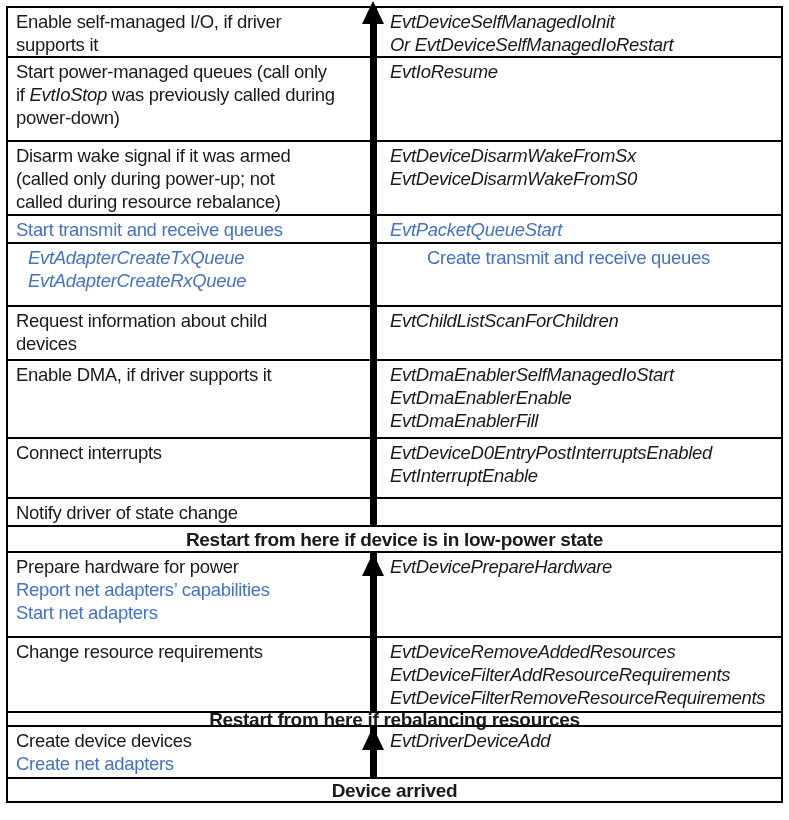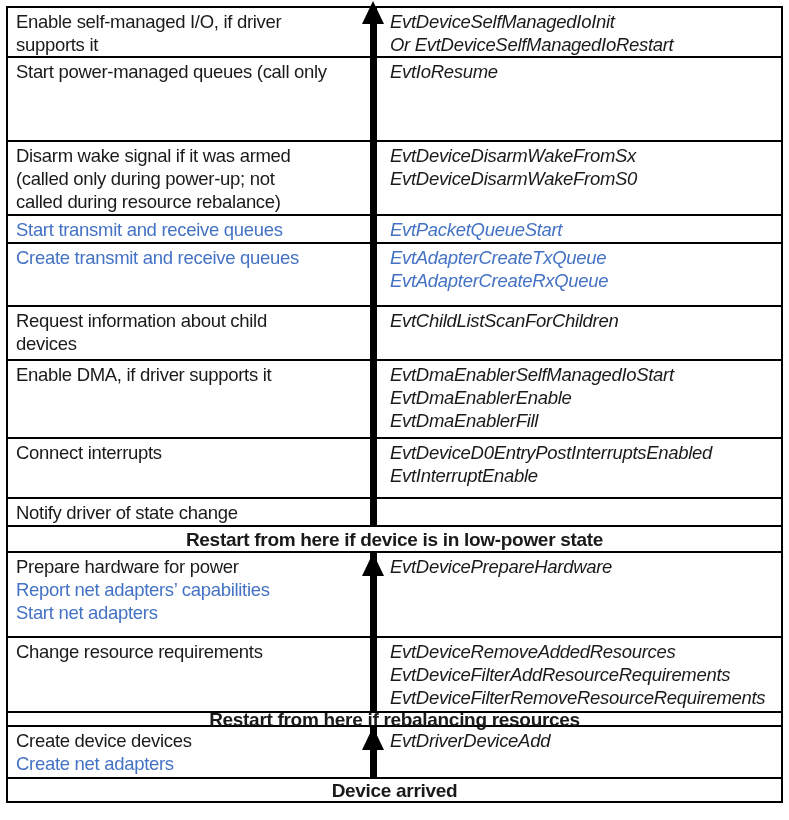--- a/index.html
+++ b/index.html
@@ -81,20 +81,22 @@
         <div class="line">EvtDeviceSelfManagedIoInit</div>
         <div class="line">Or EvtDeviceSelfManagedIoRestart</div>
       </div>
       <div class="shaft"></div>
       <div class="ahead top-edge"></div>
     </div>
 
     <div class="row" style="min-height:84px">
       <div class="cell left">
         <div class="line">Start power-managed queues (call only</div>
+        <div class="line"><span>if </span><span class="ital">EvtIoStop</span><span> was previously called during</span></div>
+        <div class="line">power-down)</div>
       </div>
       <div class="cell right">
         <div class="line">EvtIoResume</div>
       </div>
       <div class="shaft"></div>
     </div>
 
     <div class="row" style="min-height:74px">
       <div class="cell left">
         <div class="line">Disarm wake signal if it was armed</div>
@@ -112,26 +114,26 @@
       <div class="cell left">
         <div class="line blue">Start transmit and receive queues</div>
       </div>
       <div class="cell right">
         <div class="line blue">EvtPacketQueueStart</div>
       </div>
       <div class="shaft"></div>
     </div>
 
     <div class="row" style="min-height:63px">
-      <div class="cell left">
-        <div class="line blue">Create transmit and receive queues</div>
-      </div>
       <div class="cell right">
         <div class="line blue">EvtAdapterCreateTxQueue</div>
         <div class="line blue">EvtAdapterCreateRxQueue</div>
+      </div>
+      <div class="cell left">
+        <div class="line blue">Create transmit and receive queues</div>
       </div>
       <div class="shaft"></div>
     </div>
 
     <div class="row" style="min-height:54px">
       <div class="cell left">
         <div class="line">Request information about child</div>
         <div class="line">devices</div>
       </div>
       <div class="cell right">

